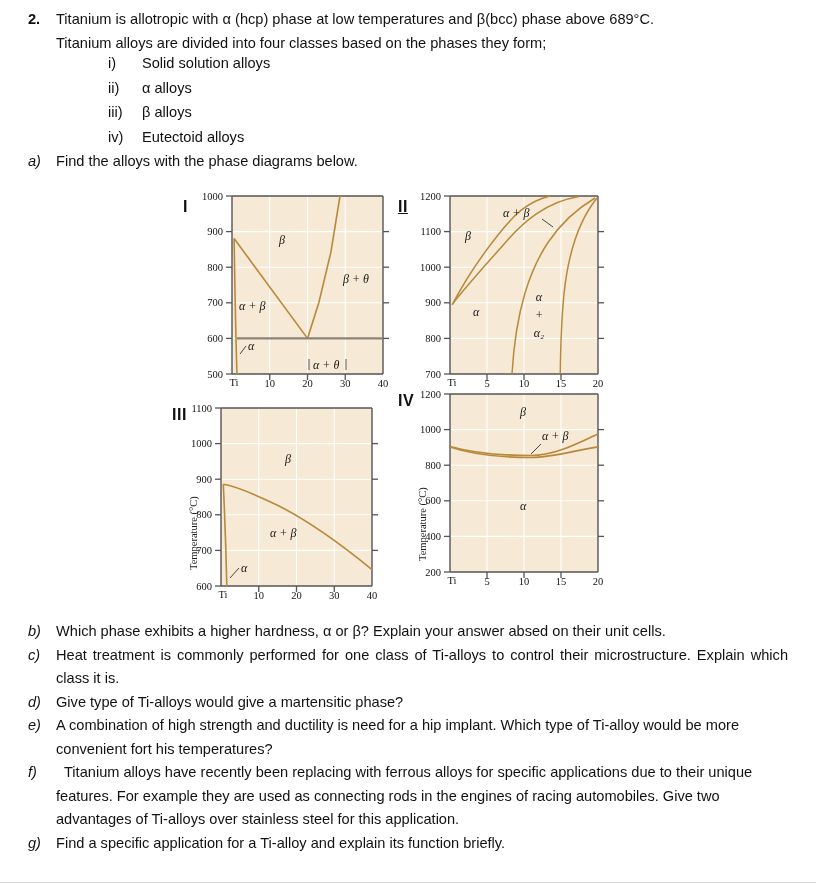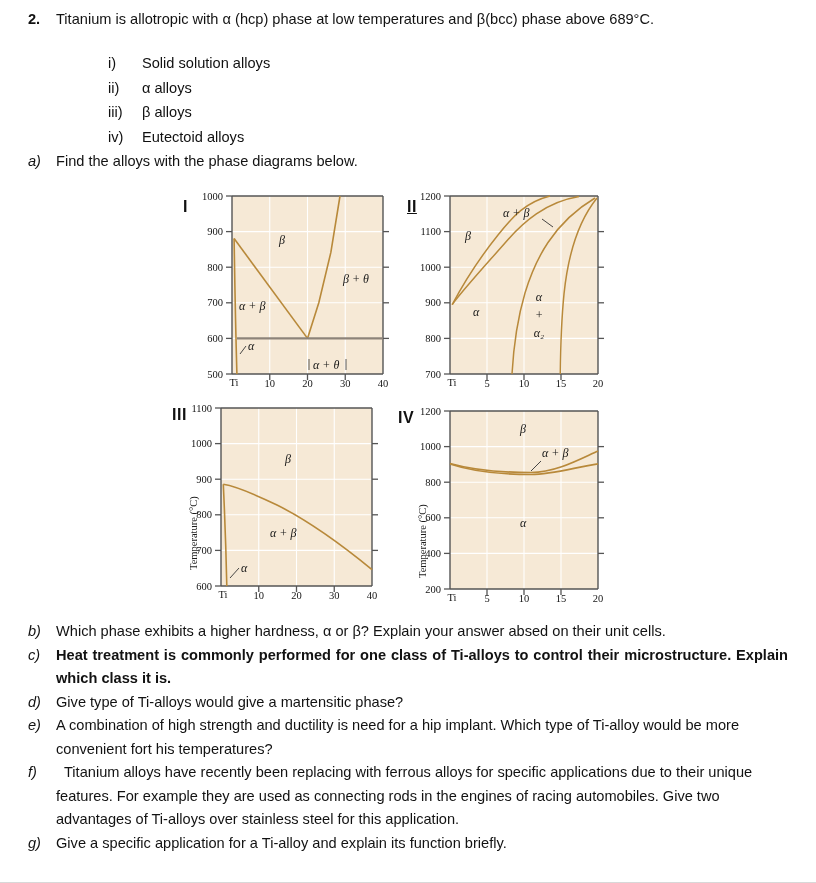--- a/index.html
+++ b/index.html
@@ -52,21 +52,20 @@
   }
   .qlabel.italic {
     font-weight: normal;
     font-style: italic;
   }
   .qtext {
     flex: 1 1 auto;
   }
   .qtext.justify {
     text-align: justify;
-    font-weight: bold;
   }
   .sublist {
     margin-left: 80px;
   }
   .subrow {
     display: flex;
     font-size: 14.6px;
     line-height: 24.5px;
   }
   .subnum {
@@ -118,20 +117,24 @@
 </style>
 </head>
 <body>
 
 <div class="page">
 
   <div class="qblock" style="top:8px;">
     <div class="qrow">
       <span class="qlabel">2.</span>
       <span class="qtext">Titanium is allotropic with α (hcp) phase at low temperatures and β(bcc) phase above 689°C.</span>
+    </div>
+    <div class="qrow">
+      <span class="qlabel"></span>
+      <span class="qtext">Titanium alloys are divided into four classes based on the phases they form;</span>
     </div>
   </div>
 
   <div class="qblock sublist" style="top:51px; left:28px;">
     <div class="subrow">
       <span class="subnum">i)</span>
       <span class="subtext">Solid solution alloys</span>
     </div>
     <div class="subrow">
       <span class="subnum">ii)</span>
@@ -225,21 +228,21 @@
         <text class="glab" x="56" y="122">α + β</text>
         <text class="glab" x="65" y="162">α</text>
         <line x1="57" y1="166" x2="63" y2="158" stroke="#333" stroke-width="0.9"></line>
         <text class="glab" x="130" y="181">α + θ</text>
         <line x1="126" y1="171" x2="126" y2="182" stroke="#333" stroke-width="0.8"></line>
         <line x1="163" y1="171" x2="163" y2="182" stroke="#333" stroke-width="0.8"></line>
       </svg>
     </div>
 
     <div class="fig" style="left:398px; top:0px;">
-      <span class="roman" style="left:9px; top:10px;text-decoration:underline;">II</span>
+      <span class="roman" style="left:0px; top:10px;text-decoration:underline;">II</span>
       <svg width="215" height="200" viewBox="0 0 215 200">
         <rect x="52" y="8" width="148" height="178" fill="#f6e9d6"></rect>
         <g stroke="#ffffff" stroke-width="1.1">
           <line x1="52" y1="150.4" x2="200" y2="150.4"></line>
           <line x1="52" y1="114.8" x2="200" y2="114.8"></line>
           <line x1="52" y1="79.2" x2="200" y2="79.2"></line>
           <line x1="52" y1="43.6" x2="200" y2="43.6"></line>
           <line x1="89" y1="8" x2="89" y2="186"></line>
           <line x1="126" y1="8" x2="126" y2="186"></line>
           <line x1="163" y1="8" x2="163" y2="186"></line>
@@ -350,21 +353,21 @@
           <path d="M51.3,84.3 C62,86 78,92 105,105 C135,120 170,145 200,169.6"></path>
           <path d="M51.3,84.3 C52.6,112 54,148 54.8,186"></path>
         </g>
         <text class="glab" x="113" y="63">β</text>
         <text class="glab" x="98" y="137">α + β</text>
         <text class="glab" x="69" y="172">α</text>
         <line x1="58" y1="178" x2="67" y2="168" stroke="#333" stroke-width="0.9"></line>
       </svg>
     </div>
 
-    <div class="fig" style="left:398px; top:215px;">
+    <div class="fig" style="left:398px; top:198px;">
       <span class="roman" style="left:0px; top:6px;">IV</span>
       <span class="ylabel" style="left:19px; top:175px;">Temperature (°C)</span>
       <svg width="215" height="200" viewBox="0 0 215 200">
         <rect x="52" y="8" width="148" height="178" fill="#f6e9d6"></rect>
         <g stroke="#ffffff" stroke-width="1.1">
           <line x1="52" y1="150.4" x2="200" y2="150.4"></line>
           <line x1="52" y1="114.8" x2="200" y2="114.8"></line>
           <line x1="52" y1="79.2" x2="200" y2="79.2"></line>
           <line x1="52" y1="43.6" x2="200" y2="43.6"></line>
           <line x1="89" y1="8" x2="89" y2="186"></line>
@@ -436,18 +439,18 @@
     <div class="qrow">
       <span class="qlabel italic">e)</span>
       <span class="qtext">A combination of high strength and ductility is need for a hip implant. Which type of Ti-alloy would be more convenient fort his temperatures?</span>
     </div>
     <div class="qrow">
       <span class="qlabel italic">f)</span>
       <span class="qtext" style="text-indent:8px;">Titanium alloys have recently been replacing with ferrous alloys for specific applications due to their unique features. For example they are used as connecting rods in the engines of racing automobiles. Give two advantages of Ti-alloys over stainless steel for this application.</span>
     </div>
     <div class="qrow">
       <span class="qlabel italic">g)</span>
-      <span class="qtext">Give a specific application for a Ti-alloy and explain its function briefly.</span>
+      <span class="qtext">Find a specific application for a Ti-alloy and explain its function briefly.</span>
     </div>
   </div>
 
   <div class="bottom-rule"></div>
 </div>
 
 </body></html>

